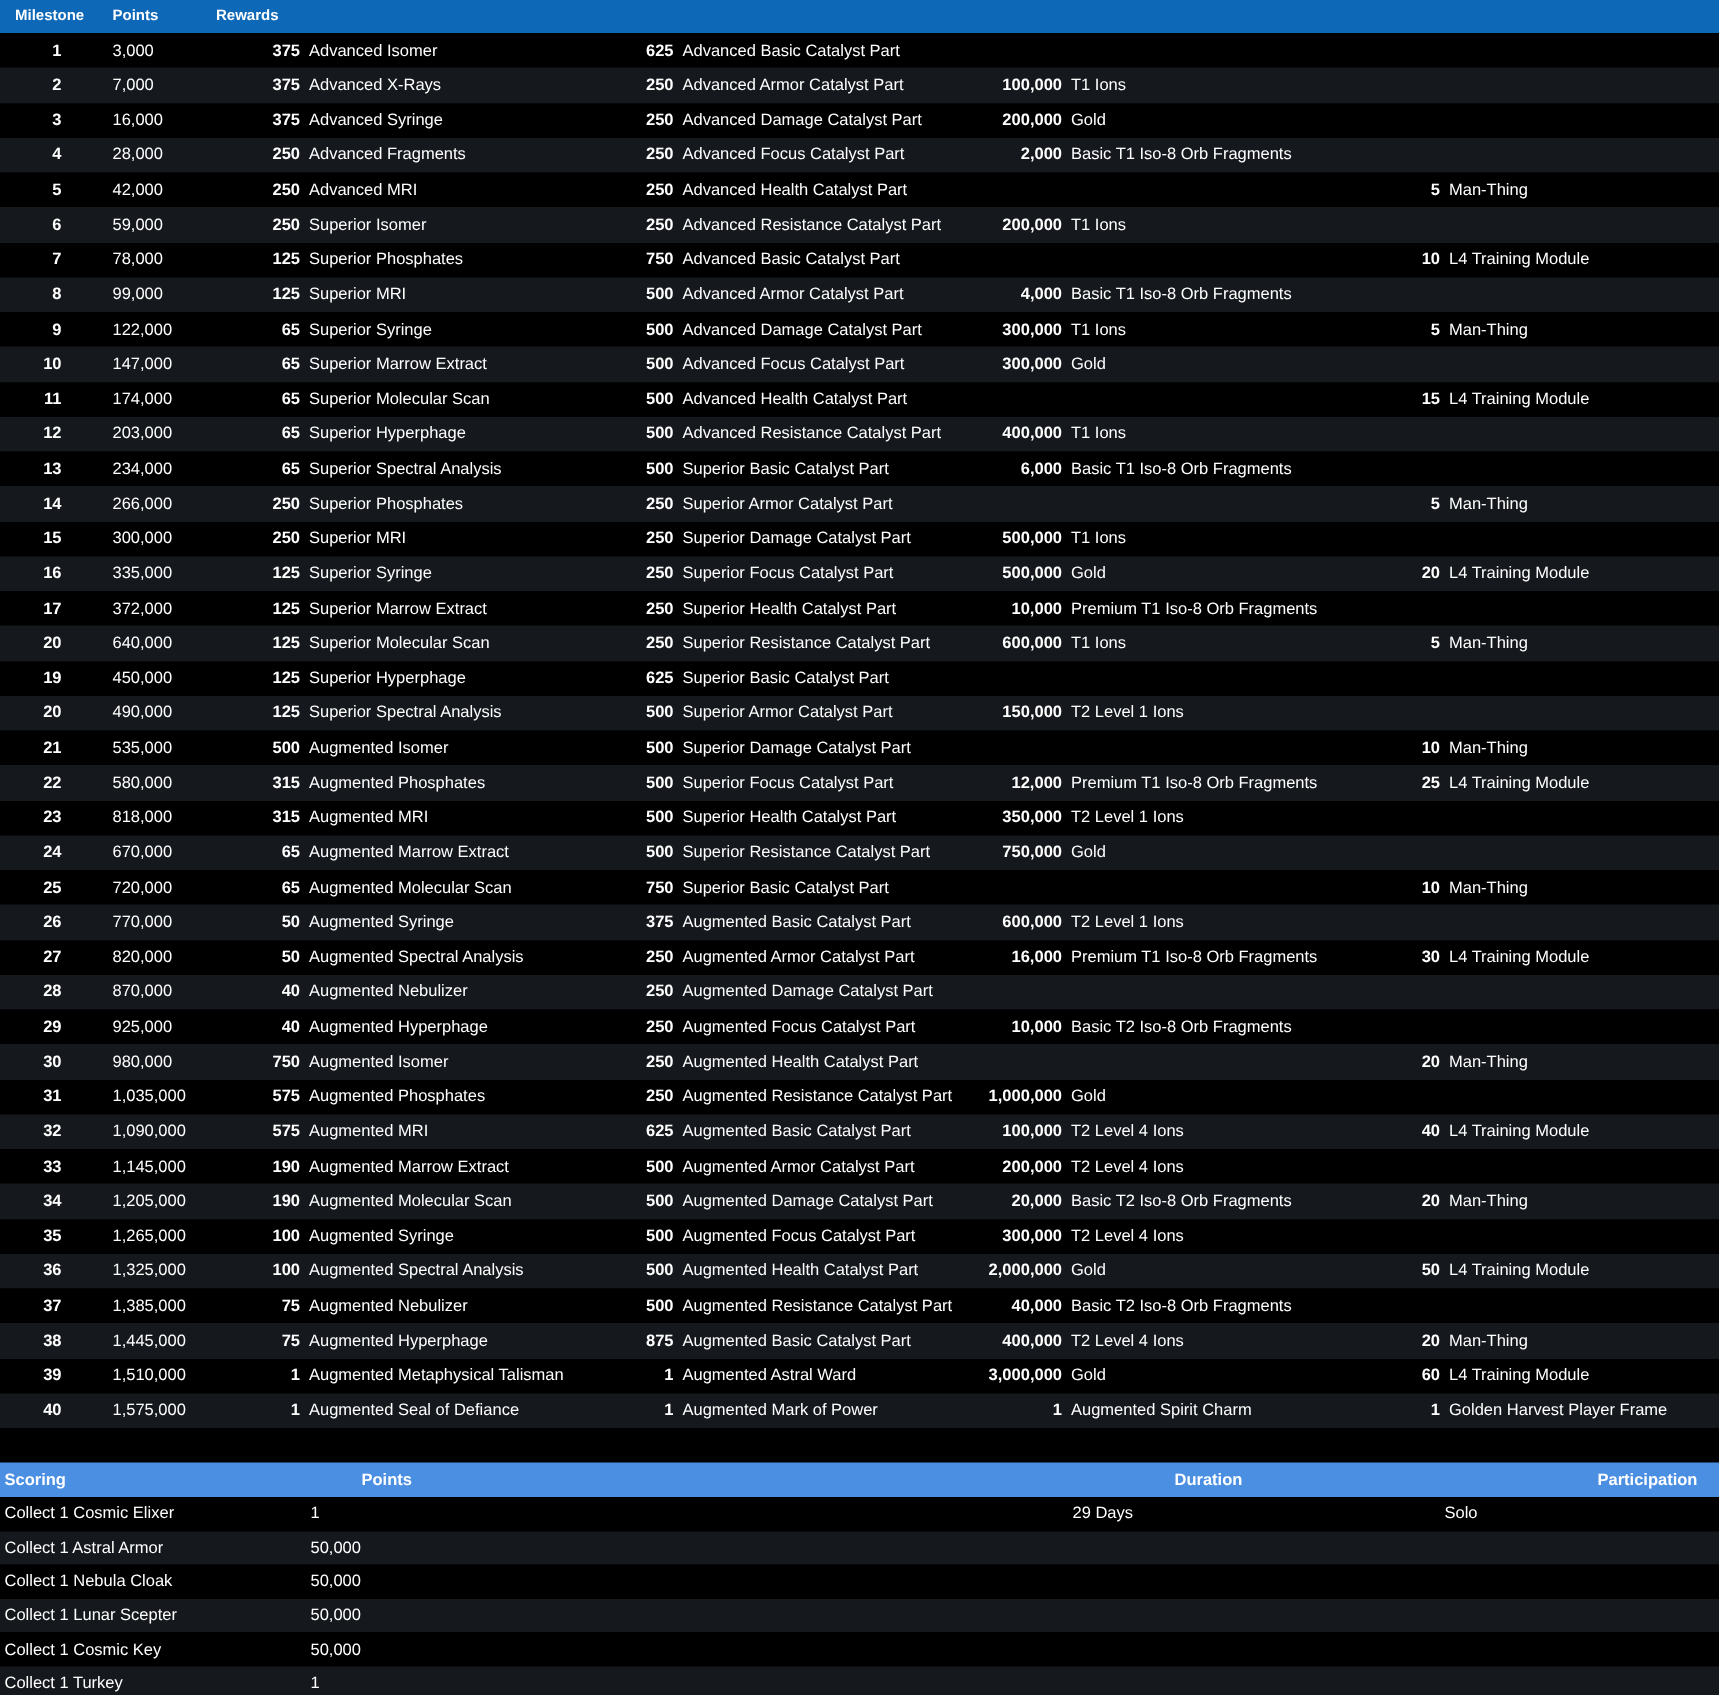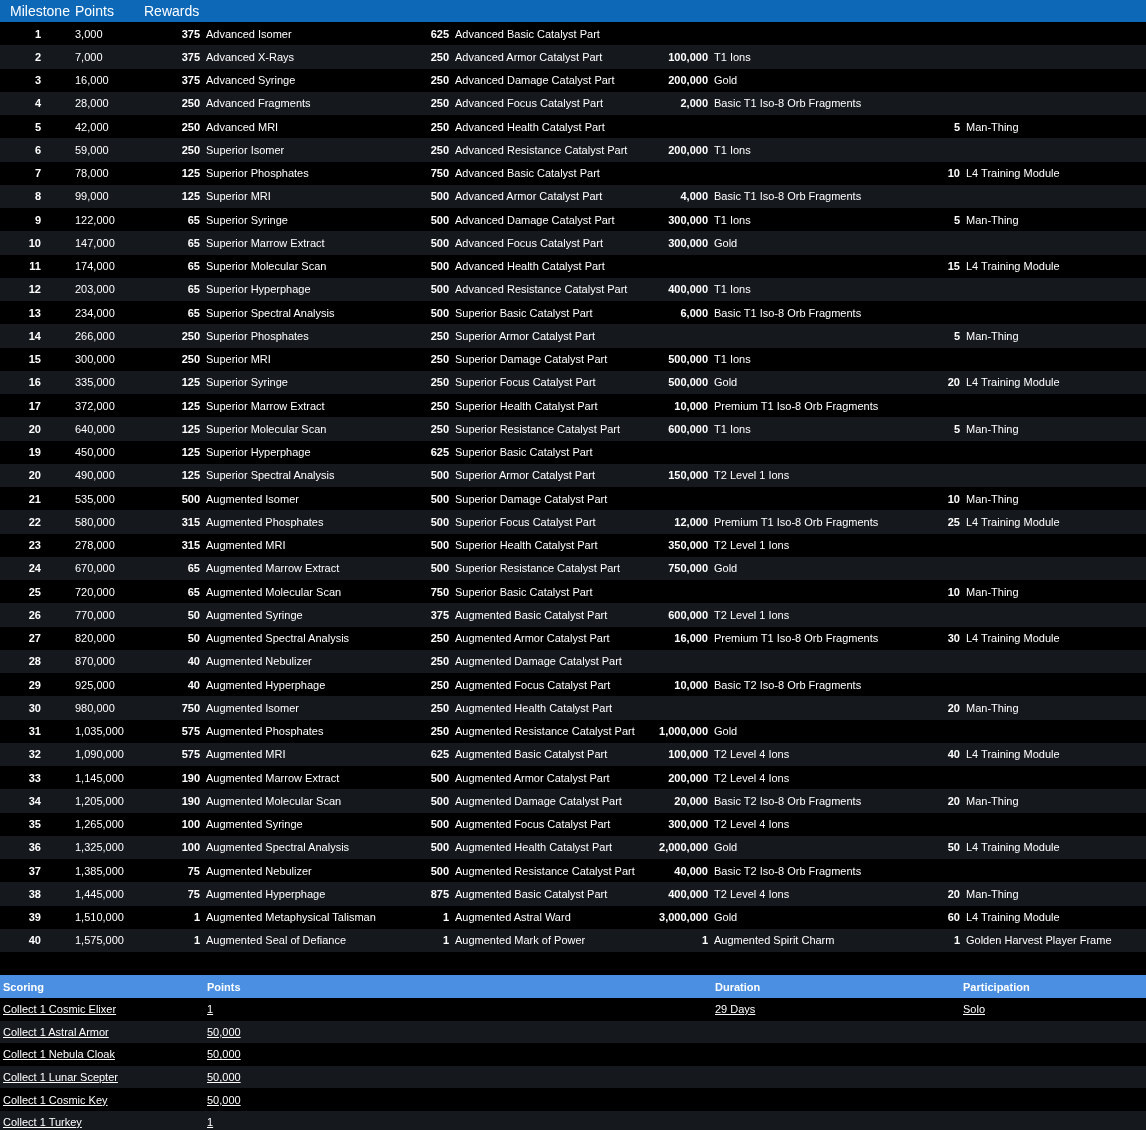--- a/index.html
+++ b/index.html
@@ -12,22 +12,22 @@
     font-family: "Liberation Sans", sans-serif;
   }
   .page { width: 1146px; height: 1130px; position: relative; }
 
   
   .top-head {
     position: relative;
     height: 22px;
     background: var(--top-header-bg, #0e68b8);
     color: #fff;
-    font-size: 14px;
-    font-weight: normal;
+    font-size: 10px;
+    font-weight: bold;
     line-height: 22px;
   }
   .top-head .h { position: absolute; top: 0; white-space: nowrap; }
   .h-milestone { left: 10px; }
   .h-points    { left: 75px; }
   .h-rewards   { left: 144px; }
 
   .mrow {
     display: grid;
     grid-template-columns: 46px 104px 50px 203px 46px 201px 58px 207px 45px 1fr;
@@ -52,36 +52,37 @@
   
   .bottom-head {
     display: grid;
     grid-template-columns: 203px 508px 248px 1fr;
     height: 23px;
     align-items: center;
     background: var(--bottom-header-bg, #4a8fe2);
     color: #fff;
     font-size: 11px;
     font-weight: bold;
+    gap: 34px;
   }
   .bottom-head .h { padding-left: 4px; white-space: nowrap; }
   .bottom-head .h:first-child { padding-left: 3px; }
 
   .srow {
     display: grid;
     grid-template-columns: 203px 508px 248px 1fr;
     height: 22.6px;
     align-items: center;
     font-size: 11px;
     color: #fff;
     white-space: nowrap;
   }
   #scoring-rows .srow:nth-child(odd)  { background: var(--row-odd-bg, #000); }
   #scoring-rows .srow:nth-child(even) { background: var(--row-even-bg, #15181d); }
-  .sc { padding-left: 4px; overflow: hidden; text-decoration: underline; }
+  .sc { padding-left: 4px; overflow: hidden; }
   .sc.first { padding-left: 3px; }
 </style>
 </head>
 <body>
 
 <div class="page">
 
   <div>
     <div class="top-head">
       <span class="h h-milestone">Milestone</span>
@@ -348,21 +349,21 @@
           <span class="c n">Augmented Phosphates</span>
           <span class="c q">500</span>
           <span class="c n">Superior Focus Catalyst Part</span>
           <span class="c q">12,000</span>
           <span class="c n">Premium T1 Iso-8 Orb Fragments</span>
           <span class="c q">25</span>
           <span class="c n">L4 Training Module</span>
         </div>
         <div class="mrow">
           <span class="c m">23</span>
-          <span class="c p">278,000</span>
+          <span class="c p">818,000</span>
           <span class="c q">315</span>
           <span class="c n">Augmented MRI</span>
           <span class="c q">500</span>
           <span class="c n">Superior Health Catalyst Part</span>
           <span class="c q">350,000</span>
           <span class="c n">T2 Level 1 Ions</span>
           <span class="c q"></span>
           <span class="c n"></span>
         </div>
         <div class="mrow">

